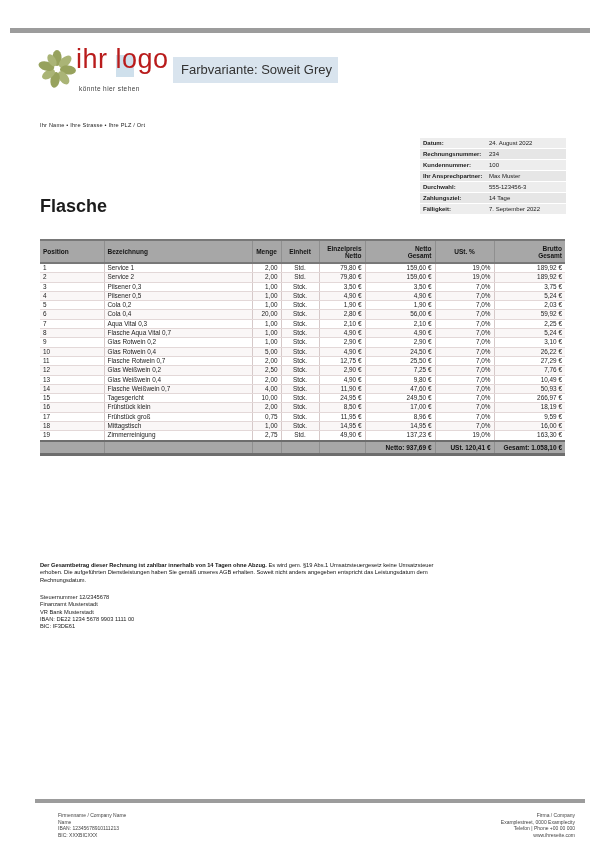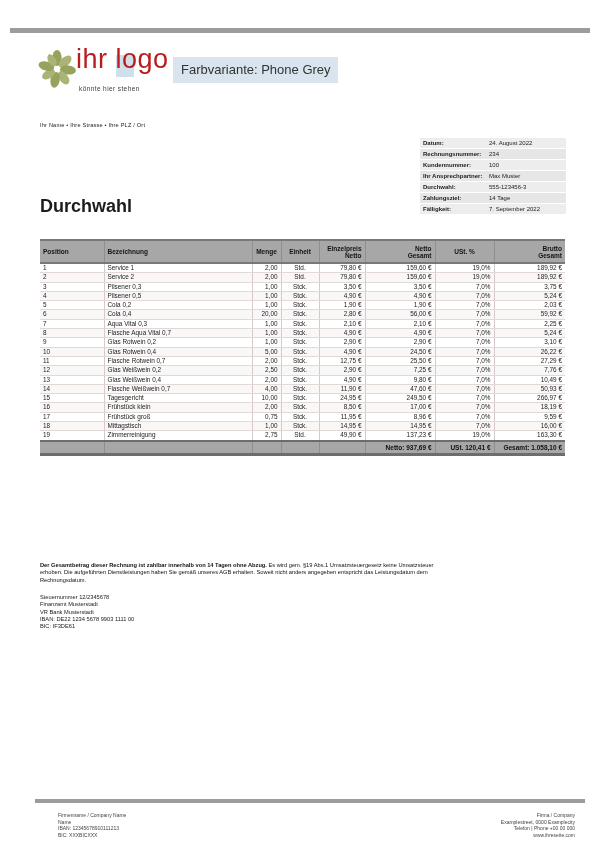--- a/index.html
+++ b/index.html
@@ -74,21 +74,21 @@
         <ellipse transform="rotate(238)" cx="0" cy="-10" rx="4.2" ry="7.2" fill="#aab476"></ellipse>
         <ellipse transform="rotate(285)" cx="0" cy="-11" rx="4.6" ry="8" fill="#97a25d"></ellipse>
         <ellipse transform="rotate(330)" cx="0" cy="-10" rx="3.8" ry="6.6" fill="#aab476"></ellipse>
       </g>
     </svg>
     <div class="logo-blue-sq"></div>
     <span class="logo-text">ihr logo</span>
     <div class="logo-tagline">könnte hier stehen</div>
   </div>
 
-  <div class="variant-box">Farbvariante: Phone Grey</div>
+  <div class="variant-box">Farbvariante: Soweit Grey</div>
 
 
   <div class="sender-line">Ihr Name • Ihre Strasse • Ihre PLZ / Ort</div>
 
 
   <div class="info-box">
       <div class="info-row">
         <span class="info-label">Datum:</span>
         <span class="info-value">24. August 2022</span>
       </div>
@@ -111,21 +111,21 @@
       <div class="info-row">
         <span class="info-label">Zahlungsziel:</span>
         <span class="info-value">14 Tage</span>
       </div>
       <div class="info-row">
         <span class="info-label">Fälligkeit:</span>
         <span class="info-value">7. September 2022</span>
       </div>
     </div>
 
-  <h1 class="doc-title">Durchwahl</h1>
+  <h1 class="doc-title">Flasche</h1>
 
   <table class="items">
     <colgroup>
       <col style="width:64px">
         <col style="width:148px">
         <col style="width:29px">
         <col style="width:38px">
       <col style="width:46px">
         <col style="width:70px">
         <col style="width:59px">

